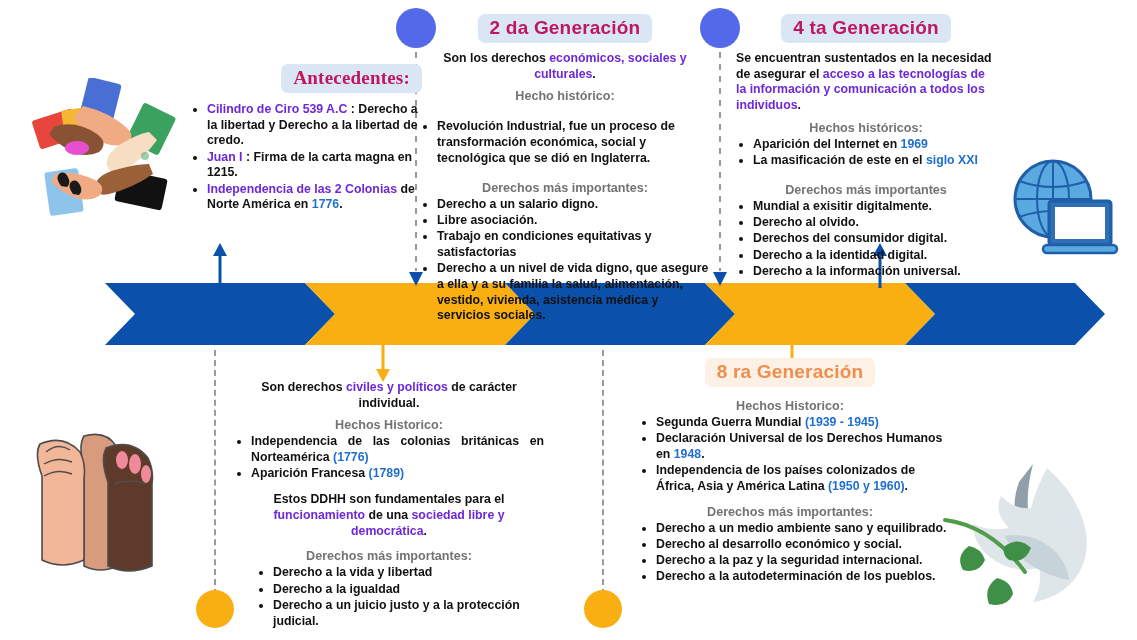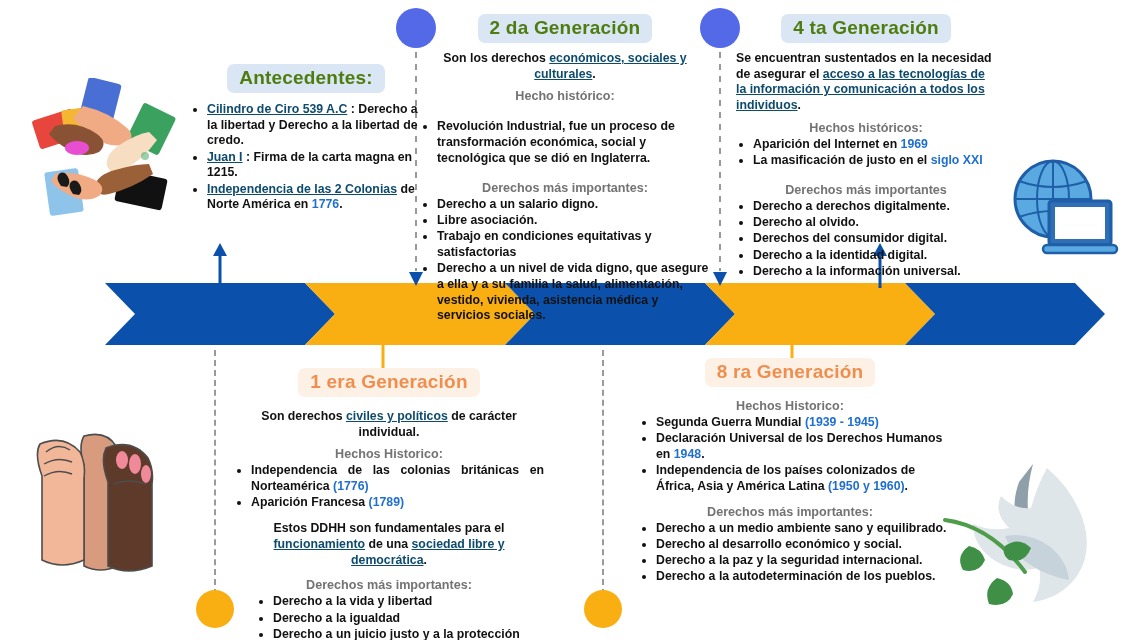--- a/index.html
+++ b/index.html
@@ -21,42 +21,42 @@
   
   .card{position:absolute;}
   .hdr{
     display:inline-block;
     font-weight:bold;
     letter-spacing:.2px;
     border-radius:7px;
     padding:3px 12px 4px 12px;
     white-space:nowrap;
   }
-  .hdr-blue{color:#4d7c0f;background:#dbe6f5;font-size:19px;}
+  .hdr-blue{color:#be185d;background:#dbe6f5;font-size:19px;}
   .hdr-orange{color:#ef8e4e;background:#fdf0e4;font-size:19px;}
 
   .body{
     color:#111111;
     font-size:12.3px;
     font-weight:bold;
     line-height:1.28;
   }
   .body.c{text-align:center;}
   .body.j{text-align:justify;}
   .sub{
     color:#737373;
     font-weight:bold;
     text-align:center;
     font-size:12.6px;
     margin:7px 0 2px 0;
   }
   ul{margin:0;padding:0 0 0 17px;list-style:disc;}
   ul.tight li{margin:0 0 .5px 0;}
   li{margin:16px 0 1px 0;}
-  .red{color:#0c4a6e;text-decoration:underline;}
+  .red{color:#6d28d9;}
   .blue{color:#1f6fd0;}
 
   
   .art{position:absolute;}
 </style>
 </head>
 <body>
 
 <div class="canvas">
 
@@ -155,21 +155,21 @@
     <path d="M98 2 q-8 30 -4 54 q4 18 18 22 q-16 10 -26 -6 q-12 -24 -2 -52 z" fill="#8fa0ab"></path>
     <path d="M112 6 q26 22 36 52 q10 32 -6 56 q-16 22 -44 26 q10 -18 6 -34 q-26 6 -48 -10 q-18 -14 -18 -34 q18 8 36 4 q-16 -16 -8 -32 q14 14 30 12 q6 -22 16 -40 z" fill="#dfe6ea"></path>
     <path d="M70 74 q24 -4 44 10 q18 14 20 34 q-22 -4 -40 -16 q-18 -12 -24 -28 z" fill="#c7d3da"></path>
     <path d="M10 58 q46 6 80 52" stroke="#4f9c4b" stroke-width="4" fill="none" stroke-linecap="round"></path>
     <path d="M34 84 q-14 10 -6 24 q16 4 22 -10 q-4 -12 -16 -14 z" fill="#3f8f46"></path>
     <path d="M70 84 q14 -10 26 2 q-6 16 -22 12 q-8 -6 -4 -14 z" fill="#3f8f46"></path>
     <path d="M62 116 q-14 10 -8 26 q18 4 24 -10 q-2 -13 -16 -16 z" fill="#3f8f46"></path>
   </svg>
 
   <div class="card" style="left:190px;top:64px;width:232px;">
-    <div style="text-align:center;">
+    <div style="text-align:right;font-family:Liberation Serif, serif;">
       <span class="hdr hdr-blue">Antecedentes:</span>
     </div>
     <div class="body" style="margin-top:9px;">
       <ul class="tight">
         <li>
           <span class="red">Cilindro de Ciro 539 A.C</span><span> : </span><span>Derecho a la libertad y Derecho a la libertad de credo.</span>
         </li>
         <li>
           <span class="red">Juan I</span><span> :  </span><span>Firma de la carta magna en 1215.</span>
         </li>
@@ -208,39 +208,36 @@
     <div style="text-align:center;">
       <span class="hdr hdr-blue">4 ta Generación</span>
     </div>
     <div class="body" style="margin-top:8px;">
       <span>Se encuentran sustentados en la necesidad de asegurar el </span><span class="red">acceso a las tecnologías de la información y comunicación a todos los individuos</span><span>.</span>
     </div>
     <div class="sub">Hechos históricos:</div>
     <div class="body">
       <ul class="tight">
         <li><span>Aparición del Internet en </span><span class="blue">1969</span></li>
-        <li><span>La masificación de justo en el </span><span class="blue">siglo XXI</span></li>
+        <li><span>La masificación de este en el </span><span class="blue">siglo XXI</span></li>
       </ul>
     </div>
     <div class="sub" style="margin-top:14px;">Derechos más importantes</div>
     <div class="body">
       <ul class="tight">
-        <li>Derecho a derechos digitalmente.</li>
+        <li>Mundial a exisitir digitalmente.</li>
         <li>Derecho al olvido.</li>
         <li>Derechos del consumidor digital.</li>
         <li>Derecho a la identidad digital.</li>
         <li>Derecho a la información universal.</li>
       </ul>
     </div>
   </div>
 
   <div class="card" style="left:234px;top:368px;width:310px;">
-    <div style="text-align:center;">
-      <span class="hdr hdr-orange">1 era Generación</span>
-    </div>
     <div class="body c" style="margin-top:12px;">
       <span>Son derechos </span><span class="red">civiles y políticos</span><span> de carácter individual.</span>
     </div>
     <div class="sub">Hechos Historico:</div>
     <div class="body j">
       <ul class="tight">
         <li><span>Independencia de las colonias británicas en Norteamérica </span><span class="blue">(1776)</span></li>
         <li><span>Aparición Francesa </span><span class="blue">(1789)</span></li>
       </ul>
     </div>

